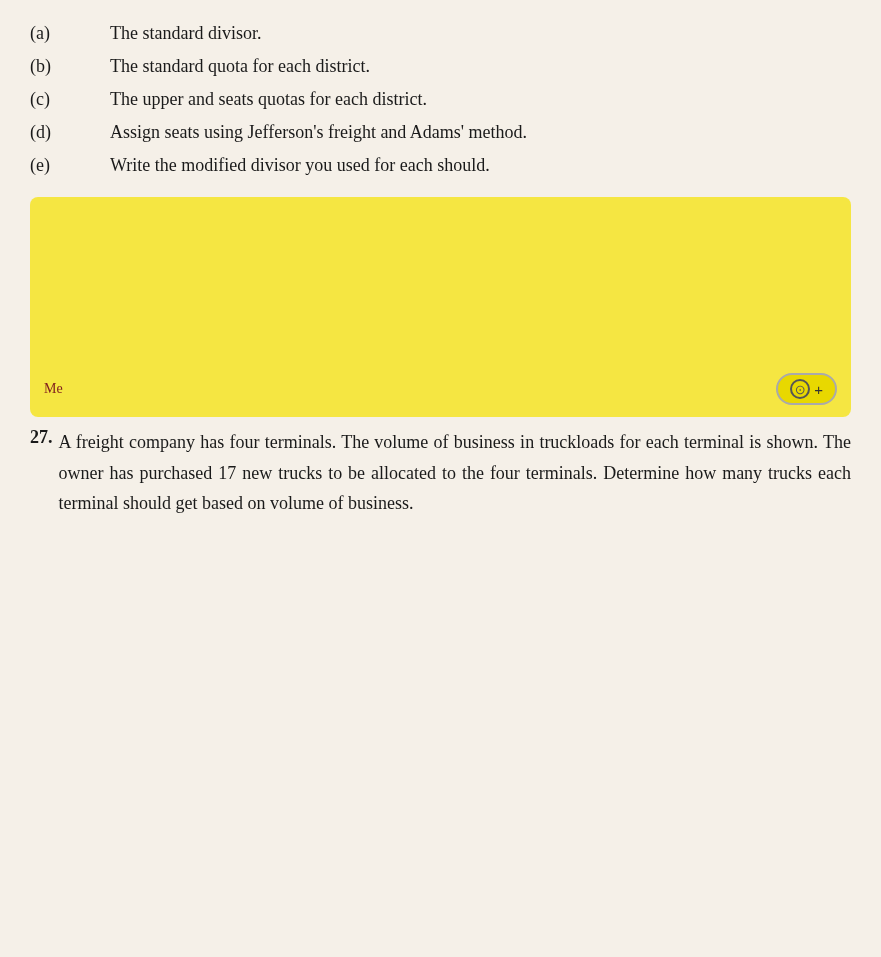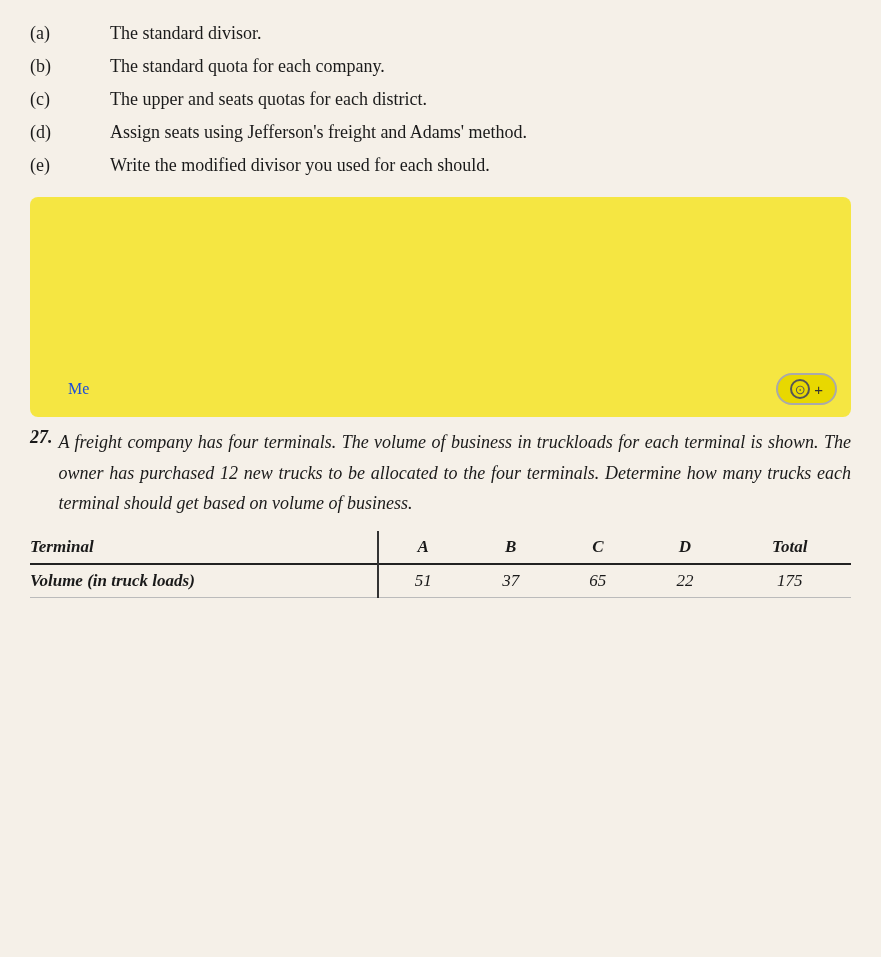--- a/index.html
+++ b/index.html
@@ -59,23 +59,22 @@
       position: absolute;
       bottom: 12px;
       left: 14px;
       right: 14px;
       display: flex;
       justify-content: space-between;
       align-items: center;
     }
 
     .me-label {
-      font-size: 16px;
-      color: #1d4ed8;
-      margin-left: 24px;
+      font-size: 14px;
+      color: #7f1d1d;
     }
 
     .add-button {
       display: flex;
       align-items: center;
       justify-content: center;
       gap: 4px;
       background-color: #e8d800;
       border: 2px solid #aaa;
       border-radius: 20px;
@@ -93,21 +92,20 @@
       display: flex;
       align-items: center;
       justify-content: center;
       font-size: 13px;
       color: #555;
     }
 
     .problem-27 {
       margin-top: 10px;
       margin-bottom: 18px;
-      font-style: italic;
     }
 
     .problem-number {
       font-weight: bold;
       margin-right: 6px;
     }
 
     .problem-text {
       line-height: 1.7;
       text-align: justify;
@@ -164,21 +162,21 @@
 
 <div class="content-area">
 
   <ul class="question-list">
     <li>
       <span class="list-label">(a)</span>
       <span class="list-text">The standard divisor.</span>
     </li>
     <li>
       <span class="list-label">(b)</span>
-      <span class="list-text">The standard quota for each company.</span>
+      <span class="list-text">The standard quota for each district.</span>
     </li>
     <li>
       <span class="list-label">(c)</span>
       <span class="list-text">The upper and seats quotas for each district.</span>
     </li>
     <li>
       <span class="list-label">(d)</span>
       <span class="list-text">Assign seats using Jefferson's freight and Adams' method.</span>
     </li>
     <li>
@@ -193,42 +191,18 @@
       <button class="add-button">
         <span class="icon-circle">⊙</span>
         <span>+</span>
       </button>
     </div>
   </div>
 
   <div class="problem-27">
     <div class="problem-text-block">
       <span class="problem-number">27.</span>
-      <p class="problem-body problem-text">A freight company has four terminals. The volume of business in truckloads for each terminal is shown. The owner has purchased 12 new trucks to be allocated to the four terminals. Determine how many trucks each terminal should get based on volume of business.</p>
+      <p class="problem-body problem-text">A freight company has four terminals. The volume of business in truckloads for each terminal is shown. The owner has purchased 17 new trucks to be allocated to the four terminals. Determine how many trucks each terminal should get based on volume of business.</p>
     </div>
 
-    <div class="table-wrapper">
-      <table class="data-table">
-        <thead>
-          <tr>
-            <th>Terminal</th>
-            <th class="divider-col">A</th>
-            <th>B</th>
-            <th>C</th>
-            <th>D</th>
-            <th>Total</th>
-          </tr>
-        </thead>
-        <tbody>
-          <tr>
-            <td>Volume (in truck loads)</td>
-            <td class="divider-col">51</td>
-            <td>37</td>
-            <td>65</td>
-            <td>22</td>
-            <td>175</td>
-          </tr>
-        </tbody>
-      </table>
-    </div>
   </div>
 
 </div>
 
 </body></html>

